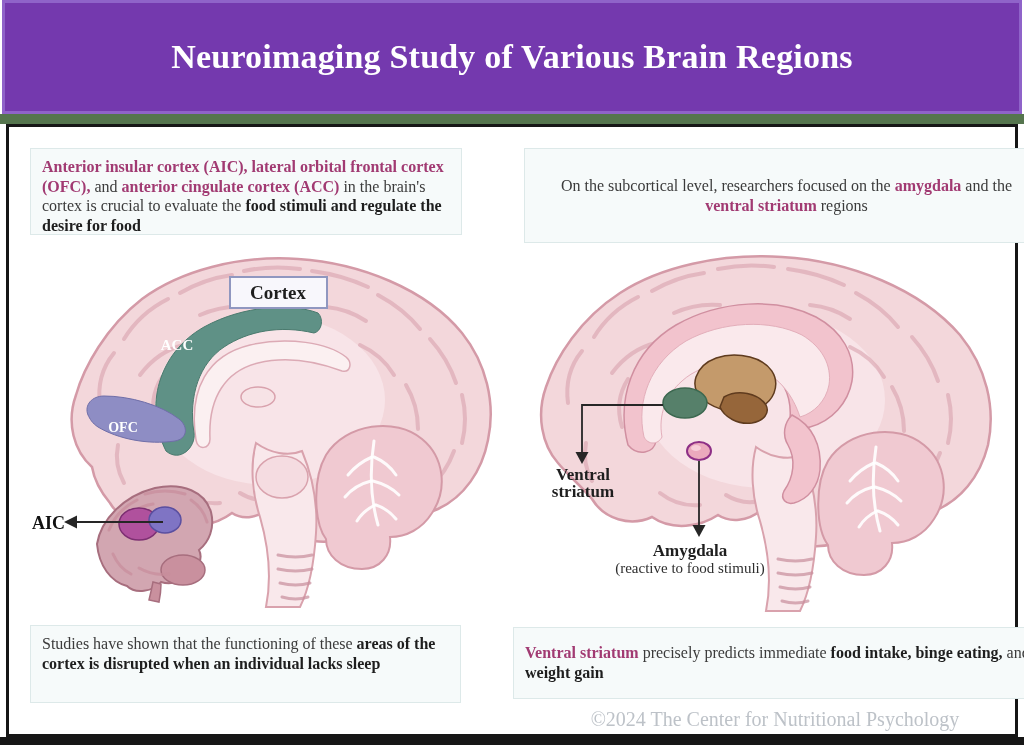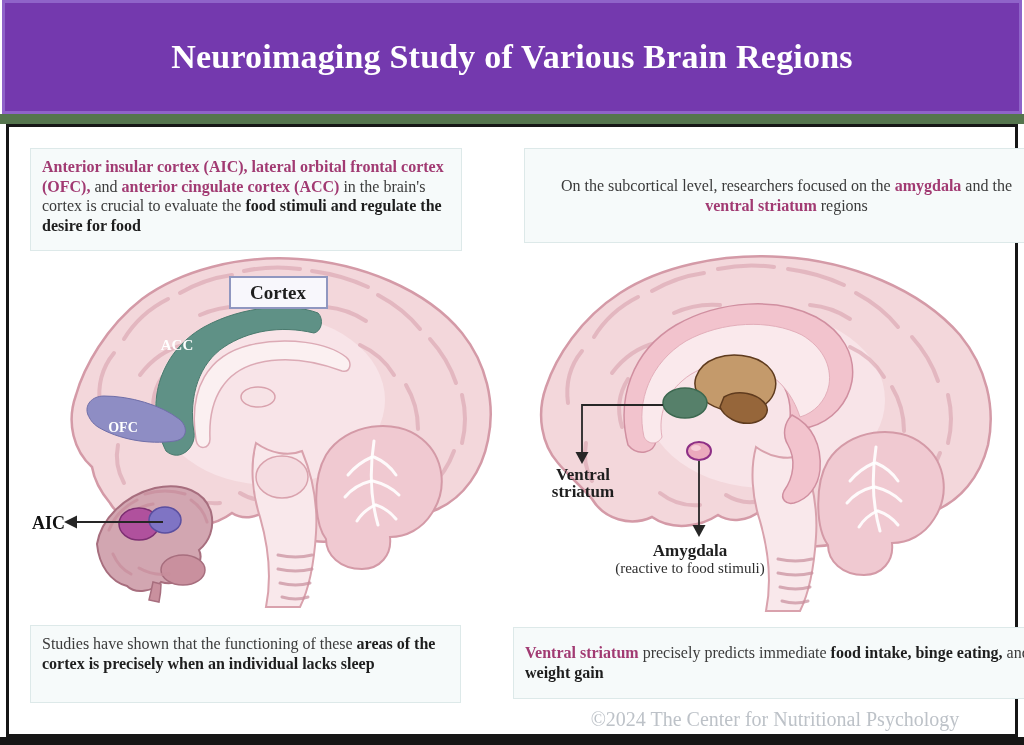--- a/index.html
+++ b/index.html
@@ -14,21 +14,21 @@
   .frame{position:absolute;left:6px;top:124px;width:1012px;height:613px;box-sizing:border-box;
          border:3px solid #161616;background:#fff;}
   .bottombar{position:absolute;left:0;top:737px;width:1024px;height:8px;background:#161616;}
   
   .infobox{position:absolute;box-sizing:border-box;background:#f6fafa;border:1.5px solid #dde9e9;
            padding:8px 11px;font-size:16px;line-height:1.22;color:#3b3b3b;}
   .infobox.center{display:flex;align-items:center;}
   .seg-normal{color:#3b3b3b;}
   .seg-bold{color:#1e1e1e;font-weight:bold;}
   .seg-accent{color:var(--accent,#a13a72);font-weight:bold;}
-  .box-tl{left:30px;top:148px;width:432px;height:103px;}
+  .box-tl{left:30px;top:148px;width:432px;height:87px;}
   .box-tr{left:524px;top:148px;width:525px;height:95px;text-align:center;}
   .box-bl{left:30px;top:625px;width:431px;height:78px;}
   .box-br{left:513px;top:627px;width:568px;height:72px;}
   
   .fig-left{position:absolute;left:30px;top:255px;width:470px;height:360px;}
   .fig-right{position:absolute;left:520px;top:255px;width:484px;height:360px;}
   .footer{position:absolute;left:590px;top:708px;width:370px;text-align:center;
           font-size:20px;color:#bdc2c8;}
   svg text{font-family:"Liberation Serif",serif;}
   .gyri{fill:none;stroke:#d9a2ae;stroke-width:4;stroke-linecap:round;opacity:.6;}
@@ -48,21 +48,21 @@
   <div class="frame"></div>
   <div class="bottombar"></div>
 
   <div class="infobox box-tl">
     <div><span class="seg-accent">Anterior insular cortex (AIC), lateral orbital frontal cortex (OFC),</span><span class="seg-normal"> and </span><span class="seg-accent">anterior cingulate cortex (ACC)</span><span class="seg-normal"> in the brain's cortex is crucial to evaluate the </span><span class="seg-bold">food stimuli and regulate the desire for food</span></div>
   </div>
   <div class="infobox box-tr center">
     <div><span class="seg-normal">On the subcortical level, researchers focused on the </span><span class="seg-accent">amygdala</span><span class="seg-normal"> and the </span><span class="seg-accent">ventral striatum</span><span class="seg-normal"> regions</span></div>
   </div>
   <div class="infobox box-bl">
-    <div><span class="seg-normal">Studies have shown that the functioning of these </span><span class="seg-bold">areas of the cortex is precisely when an individual lacks sleep</span></div>
+    <div><span class="seg-normal">Studies have shown that the functioning of these </span><span class="seg-bold">areas of the cortex is disrupted when an individual lacks sleep</span></div>
   </div>
   <div class="infobox box-br center">
     <div><span class="seg-accent">Ventral striatum</span><span class="seg-normal"> precisely predicts immediate </span><span class="seg-bold">food intake, binge eating,</span><span class="seg-normal"> and </span><span class="seg-bold">weight gain</span></div>
   </div>
 
   <svg class="fig-left" viewBox="0 0 470 360">
 
     <path d="M62,212 C44,196 36,168 46,140 C54,112 76,72 112,44 C150,16 208,0 268,4
          C330,8 396,34 432,78 C456,108 466,148 458,185 C452,216 434,242 408,254
          C390,262 370,262 356,256 C340,276 310,290 284,286 C262,282 246,268 240,252

